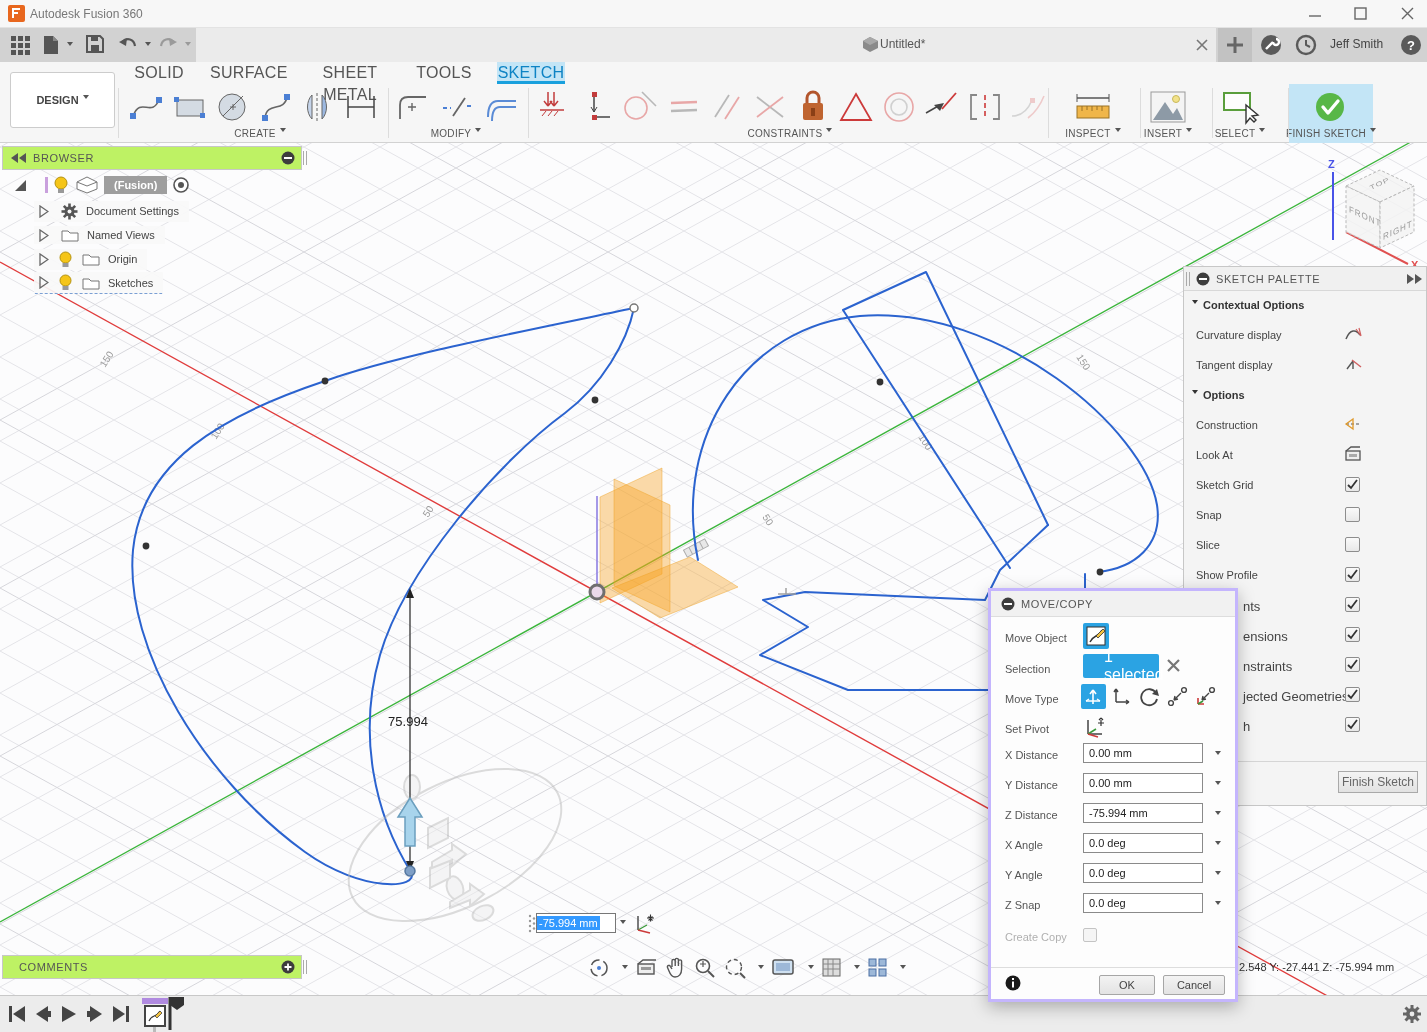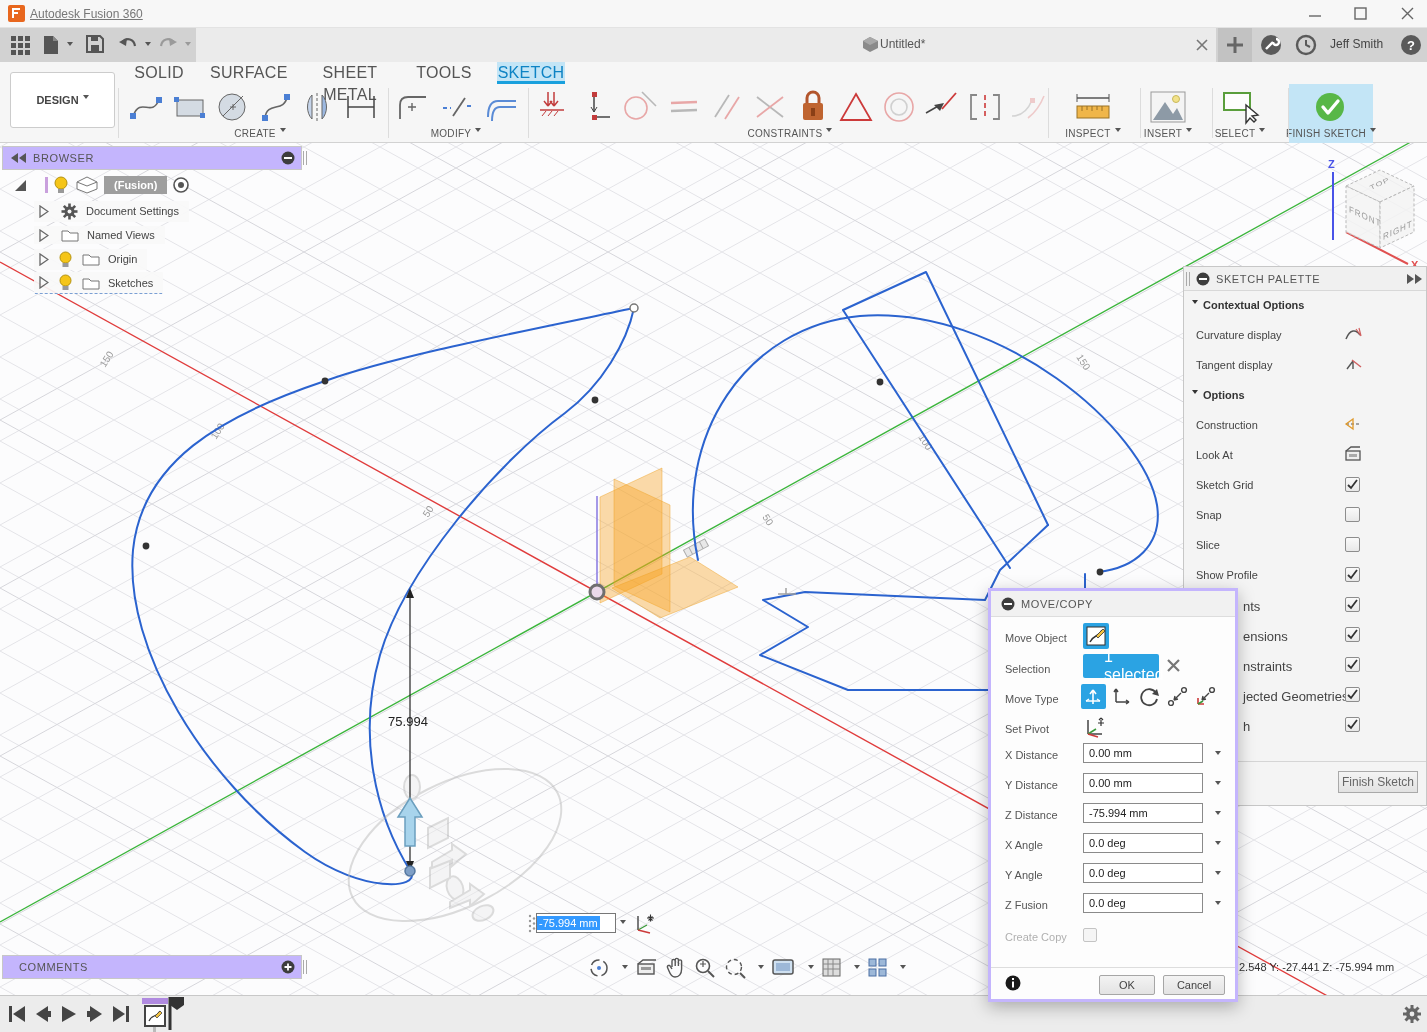--- a/index.html
+++ b/index.html
@@ -3,21 +3,21 @@
 <meta charset="utf-8">
 <style>
   * { box-sizing: border-box; margin:0; padding:0; }
   html,body { width:1427px; height:1032px; overflow:hidden; }
   body { font-family:"Liberation Sans", sans-serif; font-size:11px; color:#444; background:#fff; }
   #app { position:relative; width:1427px; height:1032px; overflow:hidden; background:#fcfcfd; }
   .abs { position:absolute; }
 
   
   .titlebar { left:0; top:0; width:1427px; height:28px; background:#f7f7f7; border-bottom:1px solid #e3e3e3; }
-  .titlebar .app-title { position:absolute; left:30px; top:7px; font-size:12px; color:#777;text-decoration:underline; }
+  .titlebar .app-title { position:absolute; left:30px; top:7px; font-size:12px; color:#777; }
   .winbtn { position:absolute; top:4px; width:30px; height:20px; text-align:center; color:#666; }
 
   .appbar { left:0; top:28px; width:1427px; height:34px; background:#d2d2d2; }
   .appbar .qicon { position:absolute; top:7px; }
   .doc-tabzone { position:absolute; left:196px; top:0; width:1020px; height:34px; background:#ebebeb; }
   .doc-tab-label { position:absolute; left:684px; top:9px; font-size:12px; color:#555; }
   .newtab-btn { position:absolute; left:1218px; top:0; width:34px; height:34px; background:#c2c2c2; }
   .user-name { position:absolute; left:1330px; top:9px; font-size:12px; color:#444; }
 
   .ribbon { left:0; top:62px; width:1427px; height:81px; background:#f6f6f6; border-bottom:1px solid #d2d2d2; }
@@ -25,21 +25,21 @@
   .rtab { position:absolute; top:0; height:22px; line-height:22px; font-size:16px; color:#555; text-align:center; letter-spacing:.3px; }
   .rtab.active { background:#c3e5f6; box-shadow: inset 0 -3px 0 #19a0dd; color:#0d83c4; }
   .ricon { position:absolute; top:26px; width:40px; height:38px; display:flex; align-items:center; justify-content:center; }
   .rgroup-label { position:absolute; top:66px; font-size:10px; color:#555; letter-spacing:.3px; text-align:center; white-space:nowrap; }
   .rsep { position:absolute; top:26px; width:1px; height:50px; background:#dcdcdc; }
   .finish-hl { position:absolute; left:1289px; top:22px; width:84px; height:59px; background:#c3e5f6; }
 
   .dda { display:inline-block; width:0; height:0; border:3.5px solid transparent; border-top:4.5px solid #555; margin-left:4px; vertical-align:2px; }
 
   
-  .panel-header { position:absolute; height:24px; background:#c4b5fd; border:1px solid #c7c7c7; display:flex; align-items:center; }
+  .panel-header { position:absolute; height:24px; background:#bef264; border:1px solid #c7c7c7; display:flex; align-items:center; }
   .panel-title { font-size:11px; color:#555; letter-spacing:.6px; margin-left:6px; }
 
   .tree-row { position:absolute; display:flex; align-items:center; height:22px; }
   .tree-bg { background:rgba(249,249,249,.92); padding:2px 10px 2px 4px; display:flex; align-items:center; border-radius:1px; }
   .tree-label { font-size:11px; color:#444; margin-left:8px; white-space:nowrap; }
   .root-sel { background:#9e9e9e; color:#fff; font-weight:bold; padding:3px 10px; margin-left:6px; font-size:11px; }
   .dashed-edit { border-bottom:1px dashed #7a9fd4; padding-bottom:2px; }
 
   
   .sk-palette { left:1183px; top:266px; width:244px; height:540px; background:#f4f4f4; border:1px solid #c7c7c7; z-index:20; }
@@ -757,21 +757,21 @@
     <i class="dda mv-dd" style="top:220px"></i>
 
     <span class="mv-label" style="top:248px">X Angle</span>
     <span class="mv-input" style="top:242px">0.0 deg</span>
     <i class="dda mv-dd" style="top:250px"></i>
 
     <span class="mv-label" style="top:278px">Y Angle</span>
     <span class="mv-input" style="top:272px">0.0 deg</span>
     <i class="dda mv-dd" style="top:280px"></i>
 
-    <span class="mv-label" style="top:308px">Z Fusion</span>
+    <span class="mv-label" style="top:308px">Z Snap</span>
     <span class="mv-input" style="top:302px">0.0 deg</span>
     <i class="dda mv-dd" style="top:310px"></i>
 
     <span class="mv-label" style="top:340px;color:#b0b0b0">Create Copy</span>
     <span class="abs" style="left:92px;top:337px;width:14px;height:14px;border:1px solid #c4c4c4;background:#f5f5f5;border-radius:2px"></span>
 
     <div class="abs" style="left:0;top:376px;width:100%;height:1px;background:#ddd"></div>
     <svg class="abs" style="left:14px;top:384px" width="16" height="16">
         <circle cx="8" cy="8" r="7.5" fill="#1a1a1a"></circle>
         <rect x="7" y="6.5" width="2" height="6" fill="#fff"></rect>

